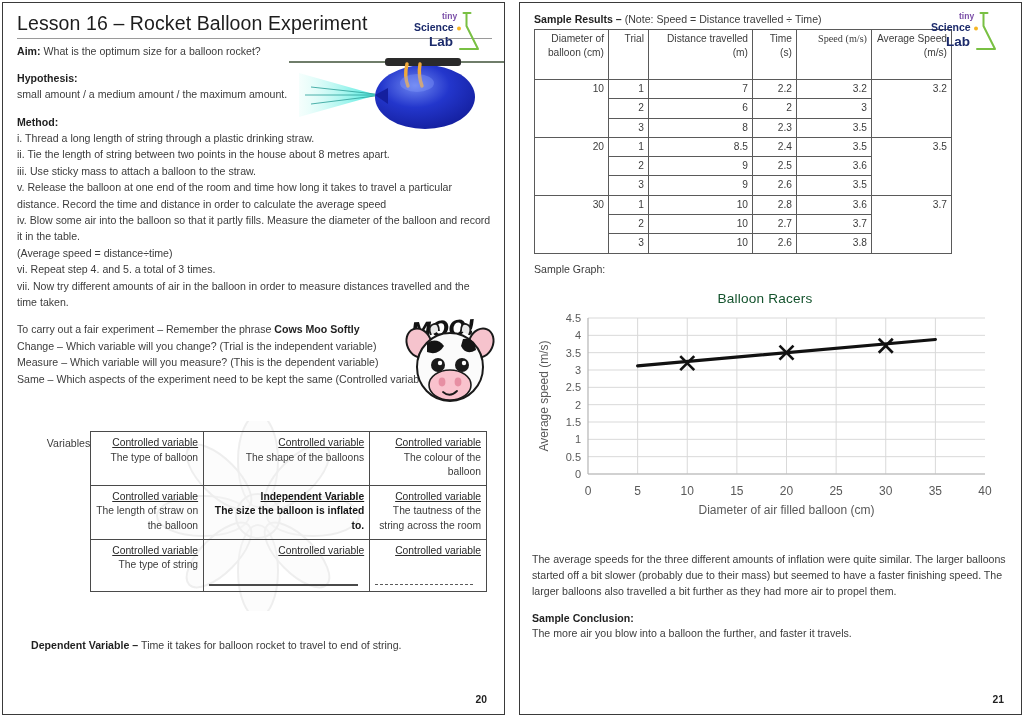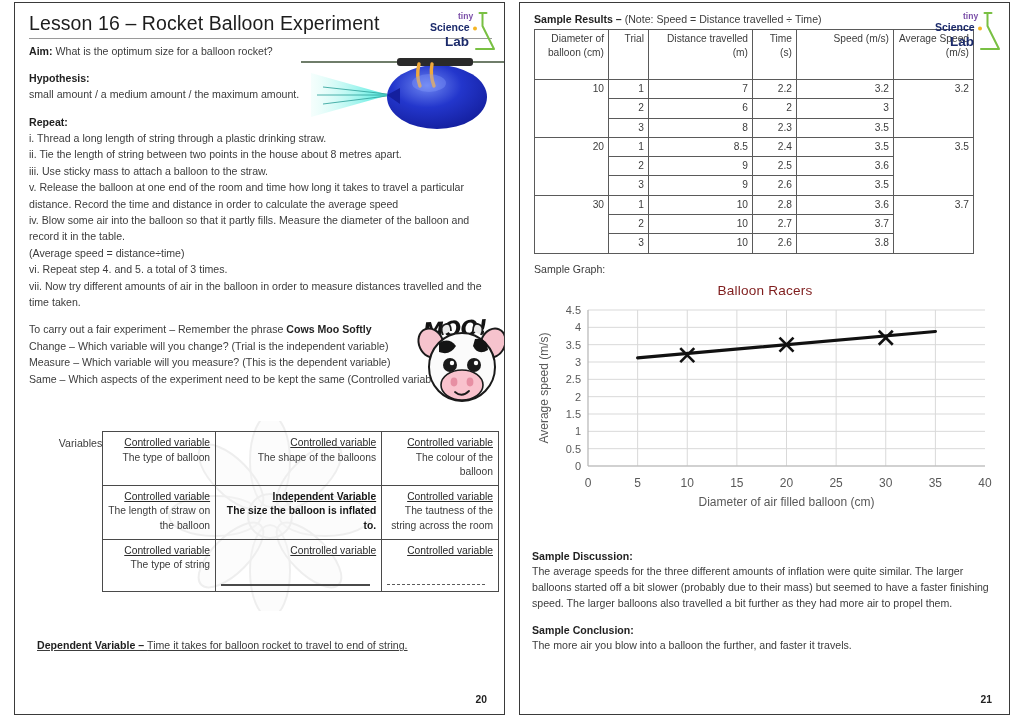--- a/index.html
+++ b/index.html
@@ -8,21 +8,21 @@
     width: 1024px; height: 717px;
     background: #ffffff;
     font-family: "Liberation Sans", sans-serif;
     color: #2b2b2b;
     overflow: hidden;
   }
   .spread {
     width: 1024px; height: 717px;
     display: flex;
     gap: 14px;
-    padding: 2px 14px;
+    padding: 2px 2px;
   }
   .page {
     position: relative;
     background: #fff;
     border: 1.4px solid #3a3a3a;
     flex: 1 1 0;
     height: 713px;
     overflow: hidden;
   }
   .page-inner { position: relative; width: 100%; height: 100%; padding: 8px 12px 0 14px; }
@@ -36,21 +36,21 @@
     margin: 2px 0 3px 0;
     line-height: 1.1;
   }
   .aim-line { font-size: 10.6px; line-height: 1.35; margin: 0 0 2px 0; color:#3c3c3c; }
   b, .bold { font-weight: 700; color:#1f1f1f; }
   .body-text { font-size: 10.6px; line-height: 1.55; color:#3c3c3c; }
   .blk { margin-top: 11px; }
   .hdr-rule { border:0; border-top:1px solid #9a9a9a; margin: 4px 0 0 0; }
 
   
-  .logo { position:absolute; right: 0; top: 6px; width: 74px; height: 46px; }
+  .logo { position:absolute; right: 16px; top: 6px; width: 74px; height: 46px; }
 
   
   .balloon-illu { position:absolute; left: 286px; top: 50px; width: 222px; height: 82px; }
 
   
   .cow-illu { position:absolute; left: 398px; top: 318px; width: 98px; height: 86px; }
   .moo-text {
     position:absolute; left: 408px; top: 314px;
     font-family: "DejaVu Sans", sans-serif;
     font-style: italic; font-weight: 700;
@@ -85,47 +85,47 @@
   .col-b { width: 168px; }
   .col-c { width: 118px; }
   .ans-line-solid { display:block; border-bottom: 2px solid #4a4a4a; margin-top: 26px; width: 96%; }
   .ans-line-dashed { display:block; border-bottom: 1.6px dashed #5a5a5a; margin-top: 26px; width: 92%; }
   .watermark {
     position:absolute; left: 150px; top: 418px;
     width: 210px; height: 190px;
     opacity: 0.085; z-index: 1; pointer-events:none;
   }
 
-  .dep-var { position:absolute; left: 22px; top: 636px; font-size: 10.6px; color:#3c3c3c;text-decoration:underline; }
+  .dep-var { position:absolute; left: 28px; top: 636px; font-size: 10.6px; color:#3c3c3c; }
   .pagenum { position:absolute; right: 17px; bottom: 9px; font-size: 10.3px; font-weight: 700; color:#222; }
 
   
   .sec-head { font-size: 10.6px; margin: 2px 0 4px 0; color:#3c3c3c; }
   .res-table { border-collapse: collapse; table-layout: fixed; width: 417px; margin-top: 2px; }
   .res-table th, .res-table td {
     border: 1px solid #5a5a5a;
     font-size: 10.2px;
     font-weight: 400;
     text-align: right;
     vertical-align: top;
     padding: 2px 4px 2px 4px;
     line-height: 1.4;
     color: #3c3c3c;
     height: 17px;
   }
   .res-table th { height: 18px; }
   .rc1 { width: 74px; } .rc2 { width: 40px; } .rc3 { width: 104px; }
-  .rc4 { width: 44px; } .rc5 { width: 97px; } .rc6 { width: 80px; }
+  .rc4 { width: 44px; } .rc5 { width: 75px; font-family: Liberation Serif, serif; } .rc6 { width: 80px; }
   .head-tall td, .head-tall th { height: 50px; }
 
   .graph-label { font-size: 10.6px; margin: 9px 0 0 0; color:#3c3c3c; }
   .chart-box { position: relative; width: 470px; height: 242px; margin: 2px 0 0 -4px; }
   .chart-title {
-    text-align:center; font-size: 13.6px; color:#7f1d1d; font-weight:400;
-    margin-top: 8px; letter-spacing:0.2px;
+    text-align:center; font-size: 13.6px; color:#14532d; font-weight:400;
+    margin-top: 16px; letter-spacing:0.2px;
   }
   .disc-wrap { position:absolute; left: 12px; top: 547px; right: 14px; }
   .disc-head { font-size: 10.6px; font-weight: 700; color:#1f1f1f; }
   .disc-body { font-size: 10.6px; line-height: 1.52; color:#3c3c3c; margin-top: 1px; }
 </style>
 </head>
 <body>
 
 <div class="spread">
 
@@ -177,21 +177,21 @@
           <ellipse cx="128" cy="30" rx="17" ry="9" fill="#8aa0ff" opacity="0.35"></ellipse>
         </svg>
       </div>
 
       <div class="blk">
         <div class="body-text"><b>Hypothesis:</b></div>
         <div class="body-text">small amount / a medium amount / the maximum amount.</div>
       </div>
 
       <div class="blk">
-        <div class="body-text"><b>Repeat:</b></div>
+        <div class="body-text"><b>Method:</b></div>
         <div class="body-text">i. Thread a long length of string through a plastic drinking straw.</div>
         <div class="body-text">ii. Tie the length of string between two points in the house about 8 metres apart.</div>
         <div class="body-text">iii. Use sticky mass to attach a balloon to the straw.</div>
         <div class="body-text">v. Release the balloon at one end of the room and time how long it takes to travel a particular distance. Record the time and distance in order to calculate the average speed</div>
         <div class="body-text">iv. Blow some air into the balloon so that it partly fills. Measure the diameter of the balloon and record it in the table.</div>
         <div class="body-text">(Average speed = distance÷time)</div>
         <div class="body-text">vi. Repeat step 4. and 5. a total of 3 times.</div>
         <div class="body-text">vii. Now try different amounts of air in the balloon in order to measure distances travelled and the time taken.</div>
       </div>
 
@@ -441,21 +441,20 @@
             <line x1="150.25" y1="50.06666666666666" x2="164.25" y2="64.06666666666666" stroke="#111111" stroke-width="2.6"></line>
             <line x1="150.25" y1="64.06666666666666" x2="164.25" y2="50.06666666666666" stroke="#111111" stroke-width="2.6"></line>
             <line x1="249.5" y1="39.66666666666667" x2="263.5" y2="53.66666666666667" stroke="#111111" stroke-width="2.6"></line>
             <line x1="249.5" y1="53.66666666666667" x2="263.5" y2="39.66666666666667" stroke="#111111" stroke-width="2.6"></line>
             <line x1="348.75" y1="32.73333333333332" x2="362.75" y2="46.73333333333332" stroke="#111111" stroke-width="2.6"></line>
             <line x1="348.75" y1="46.73333333333332" x2="362.75" y2="32.73333333333332" stroke="#111111" stroke-width="2.6"></line>
           </svg>
       </div>
 
       <div class="disc-wrap">
-        <div class="disc-head">Sample Discussion:</div>
         <div class="disc-body">The average speeds for the three different amounts of inflation were quite similar. The larger balloons started off a bit slower (probably due to their mass) but seemed to have a faster finishing speed. The larger balloons also travelled a bit further as they had more air to propel them.</div>
         <div class="disc-head" style="margin-top:13px;">Sample Conclusion:</div>
         <div class="disc-body">The more air you blow into a balloon the further, and faster it travels.</div>
       </div>
 
       <div class="pagenum">21</div>
     </div>
   </div>
 
 </div>

